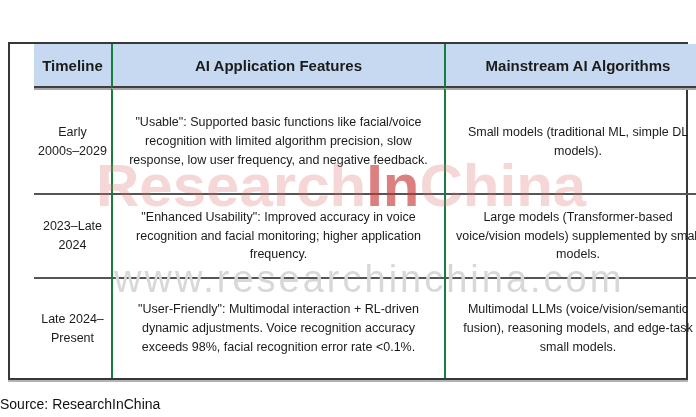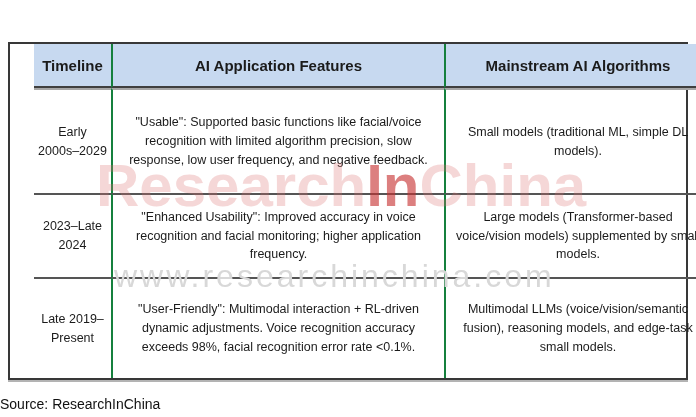--- a/index.html
+++ b/index.html
@@ -79,21 +79,21 @@
     line-height: 1;
     pointer-events: none;
     z-index: 5;
   }
   .wm-light { color: rgba(220, 112, 112, 0.28); }
   .wm-strong { color: rgba(198, 48, 48, 0.62); }
   .wm-url {
     position: absolute;
     top: 216px;
     left: 104px;
-    font-size: 32px;
+    font-size: 38px;
     letter-spacing: 3px;
     color: #d8d8d8;
     white-space: nowrap;
     line-height: 1;
     pointer-events: none;
     z-index: 5;
   }
   .source {
     position: absolute;
     bottom: 5px;
@@ -129,21 +129,21 @@
           <td class="timeline">Early 2000s–2029</td>
           <td class="features">"Usable": Supported basic functions like facial/voice recognition with limited algorithm precision, slow response, low user frequency, and negative feedback.</td>
           <td class="algorithms">Small models (traditional ML, simple DL models).</td>
         </tr>
         <tr class="r1">
           <td class="timeline">2023–Late 2024</td>
           <td class="features">"Enhanced Usability": Improved accuracy in voice recognition and facial monitoring; higher application frequency.</td>
           <td class="algorithms">Large models (Transformer-based voice/vision models) supplemented by small models.</td>
         </tr>
         <tr class="r2">
-          <td class="timeline">Late 2019–Present</td>
+          <td class="timeline">Late 2024–Present</td>
           <td class="features">"User-Friendly": Multimodal interaction + RL-driven dynamic adjustments. Voice recognition accuracy exceeds 98%, facial recognition error rate &lt;0.1%.</td>
           <td class="algorithms">Multimodal LLMs (voice/vision/semantic fusion), reasoning models, and edge-task small models.</td>
         </tr>
       </tbody>
     </table>
 
     <div class="wm-brand">
       <span class="wm-light">Research</span><span class="wm-strong">In</span><span class="wm-light">China</span>
     </div>
     <div class="wm-url">www.researchinchina.com</div>

